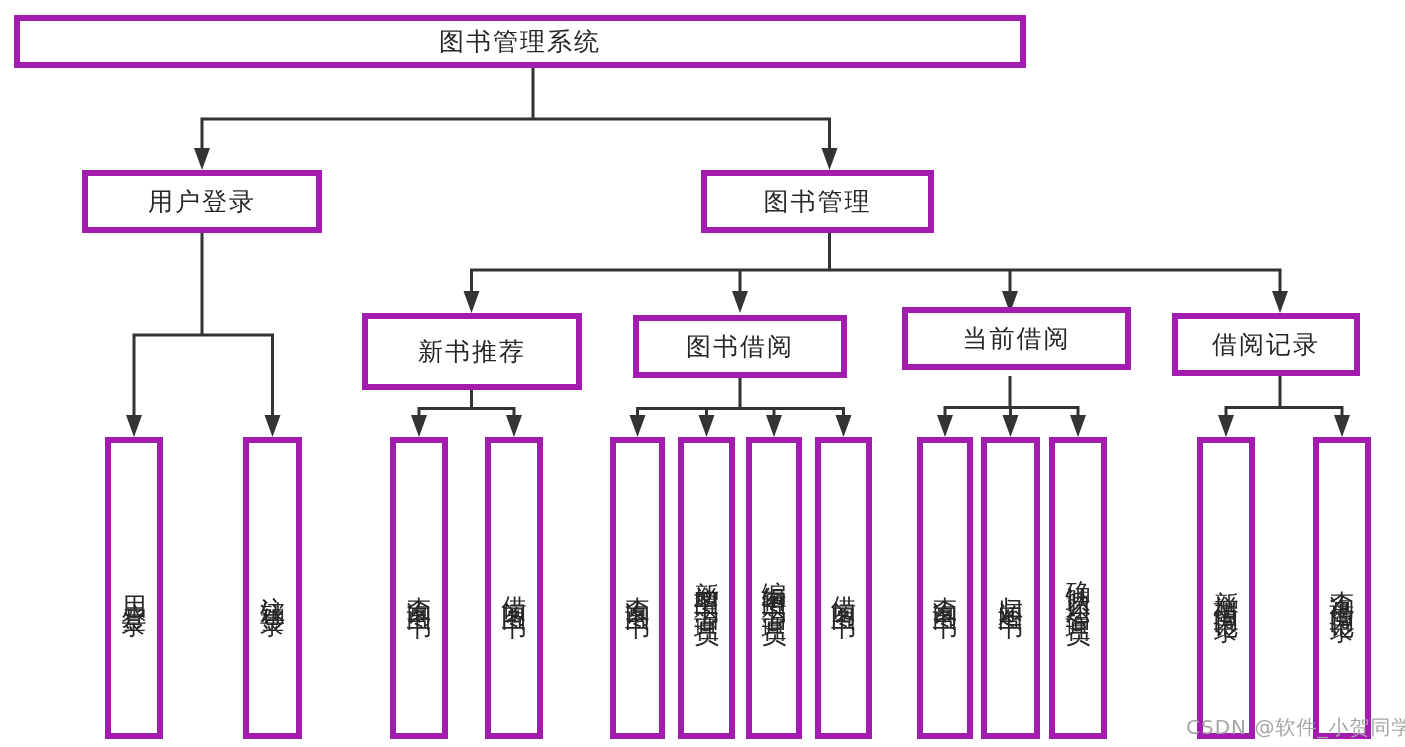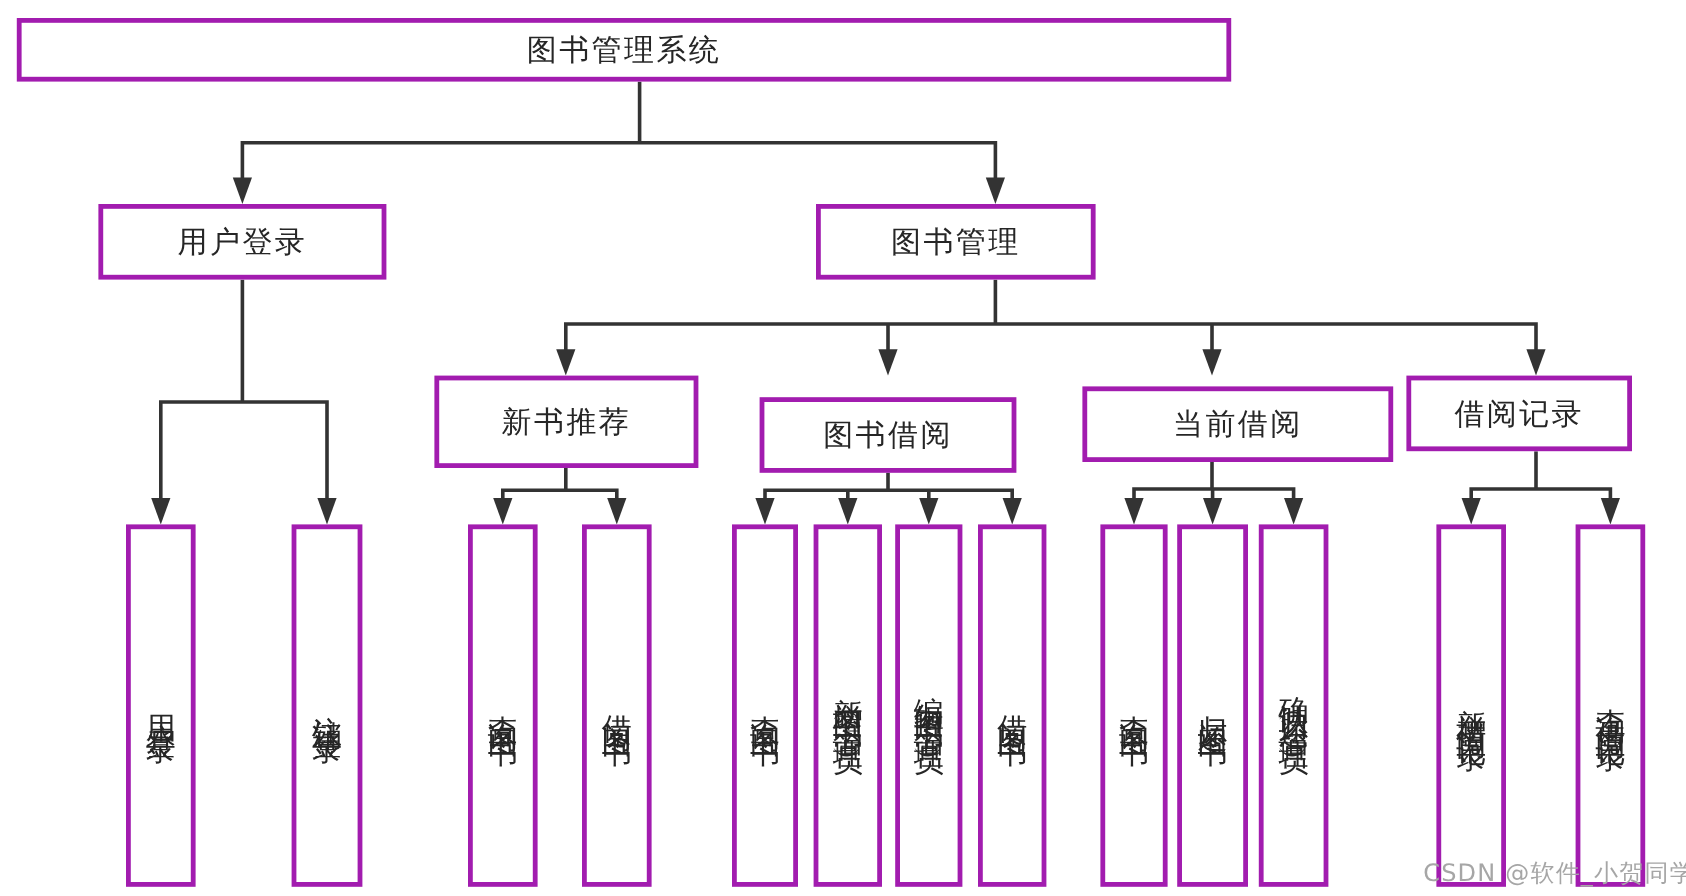--- a/index.html
+++ b/index.html
@@ -8,21 +8,21 @@
     width:1405px;height:747px;
     background:#ffffff;
     font-family:"DejaVu Sans","Liberation Sans",sans-serif;
     overflow:hidden;
   }
   #wires{position:absolute;left:0;top:0;}
   .box{
     position:absolute;
     box-sizing:border-box;
     background:#ffffff;
-    border:4px solid #a21caf;
+    border:6px solid #a21caf;
     display:flex;
     align-items:center;
     justify-content:center;
     color:#262626;
     font-size:25px;
     letter-spacing:2px;
     white-space:nowrap;
     z-index:2;
   }
   .leaf{
@@ -88,31 +88,31 @@
     </g>
   </svg>
 
   <div class="box" style="left:14px;top:15px;width:1012px;height:53px;">
     <span>图书管理系统</span>
   </div>
 
   <div class="box" style="left:82px;top:170px;width:240px;height:63px;">
     <span>用户登录</span>
   </div>
-  <div class="box" style="left:680px;top:170px;width:233px;height:63px;">
+  <div class="box" style="left:701px;top:170px;width:233px;height:63px;">
     <span>图书管理</span>
   </div>
 
   <div class="box" style="left:362px;top:313px;width:220px;height:77px;">
     <span>新书推荐</span>
   </div>
-  <div class="box" style="left:633px;top:331px;width:214px;height:63px;">
+  <div class="box" style="left:633px;top:315px;width:214px;height:63px;">
     <span>图书借阅</span>
   </div>
-  <div class="box" style="left:902px;top:322px;width:259px;height:63px;">
+  <div class="box" style="left:902px;top:307px;width:229px;height:63px;">
     <span>当前借阅</span>
   </div>
   <div class="box" style="left:1172px;top:313px;width:188px;height:63px;">
     <span>借阅记录</span>
   </div>
 
   <div class="box leaf" style="left:105px;top:437px;width:58px;height:302px;">
     <span>用户登录</span>
   </div>
   <div class="box leaf" style="left:243px;top:437px;width:59px;height:302px;">

